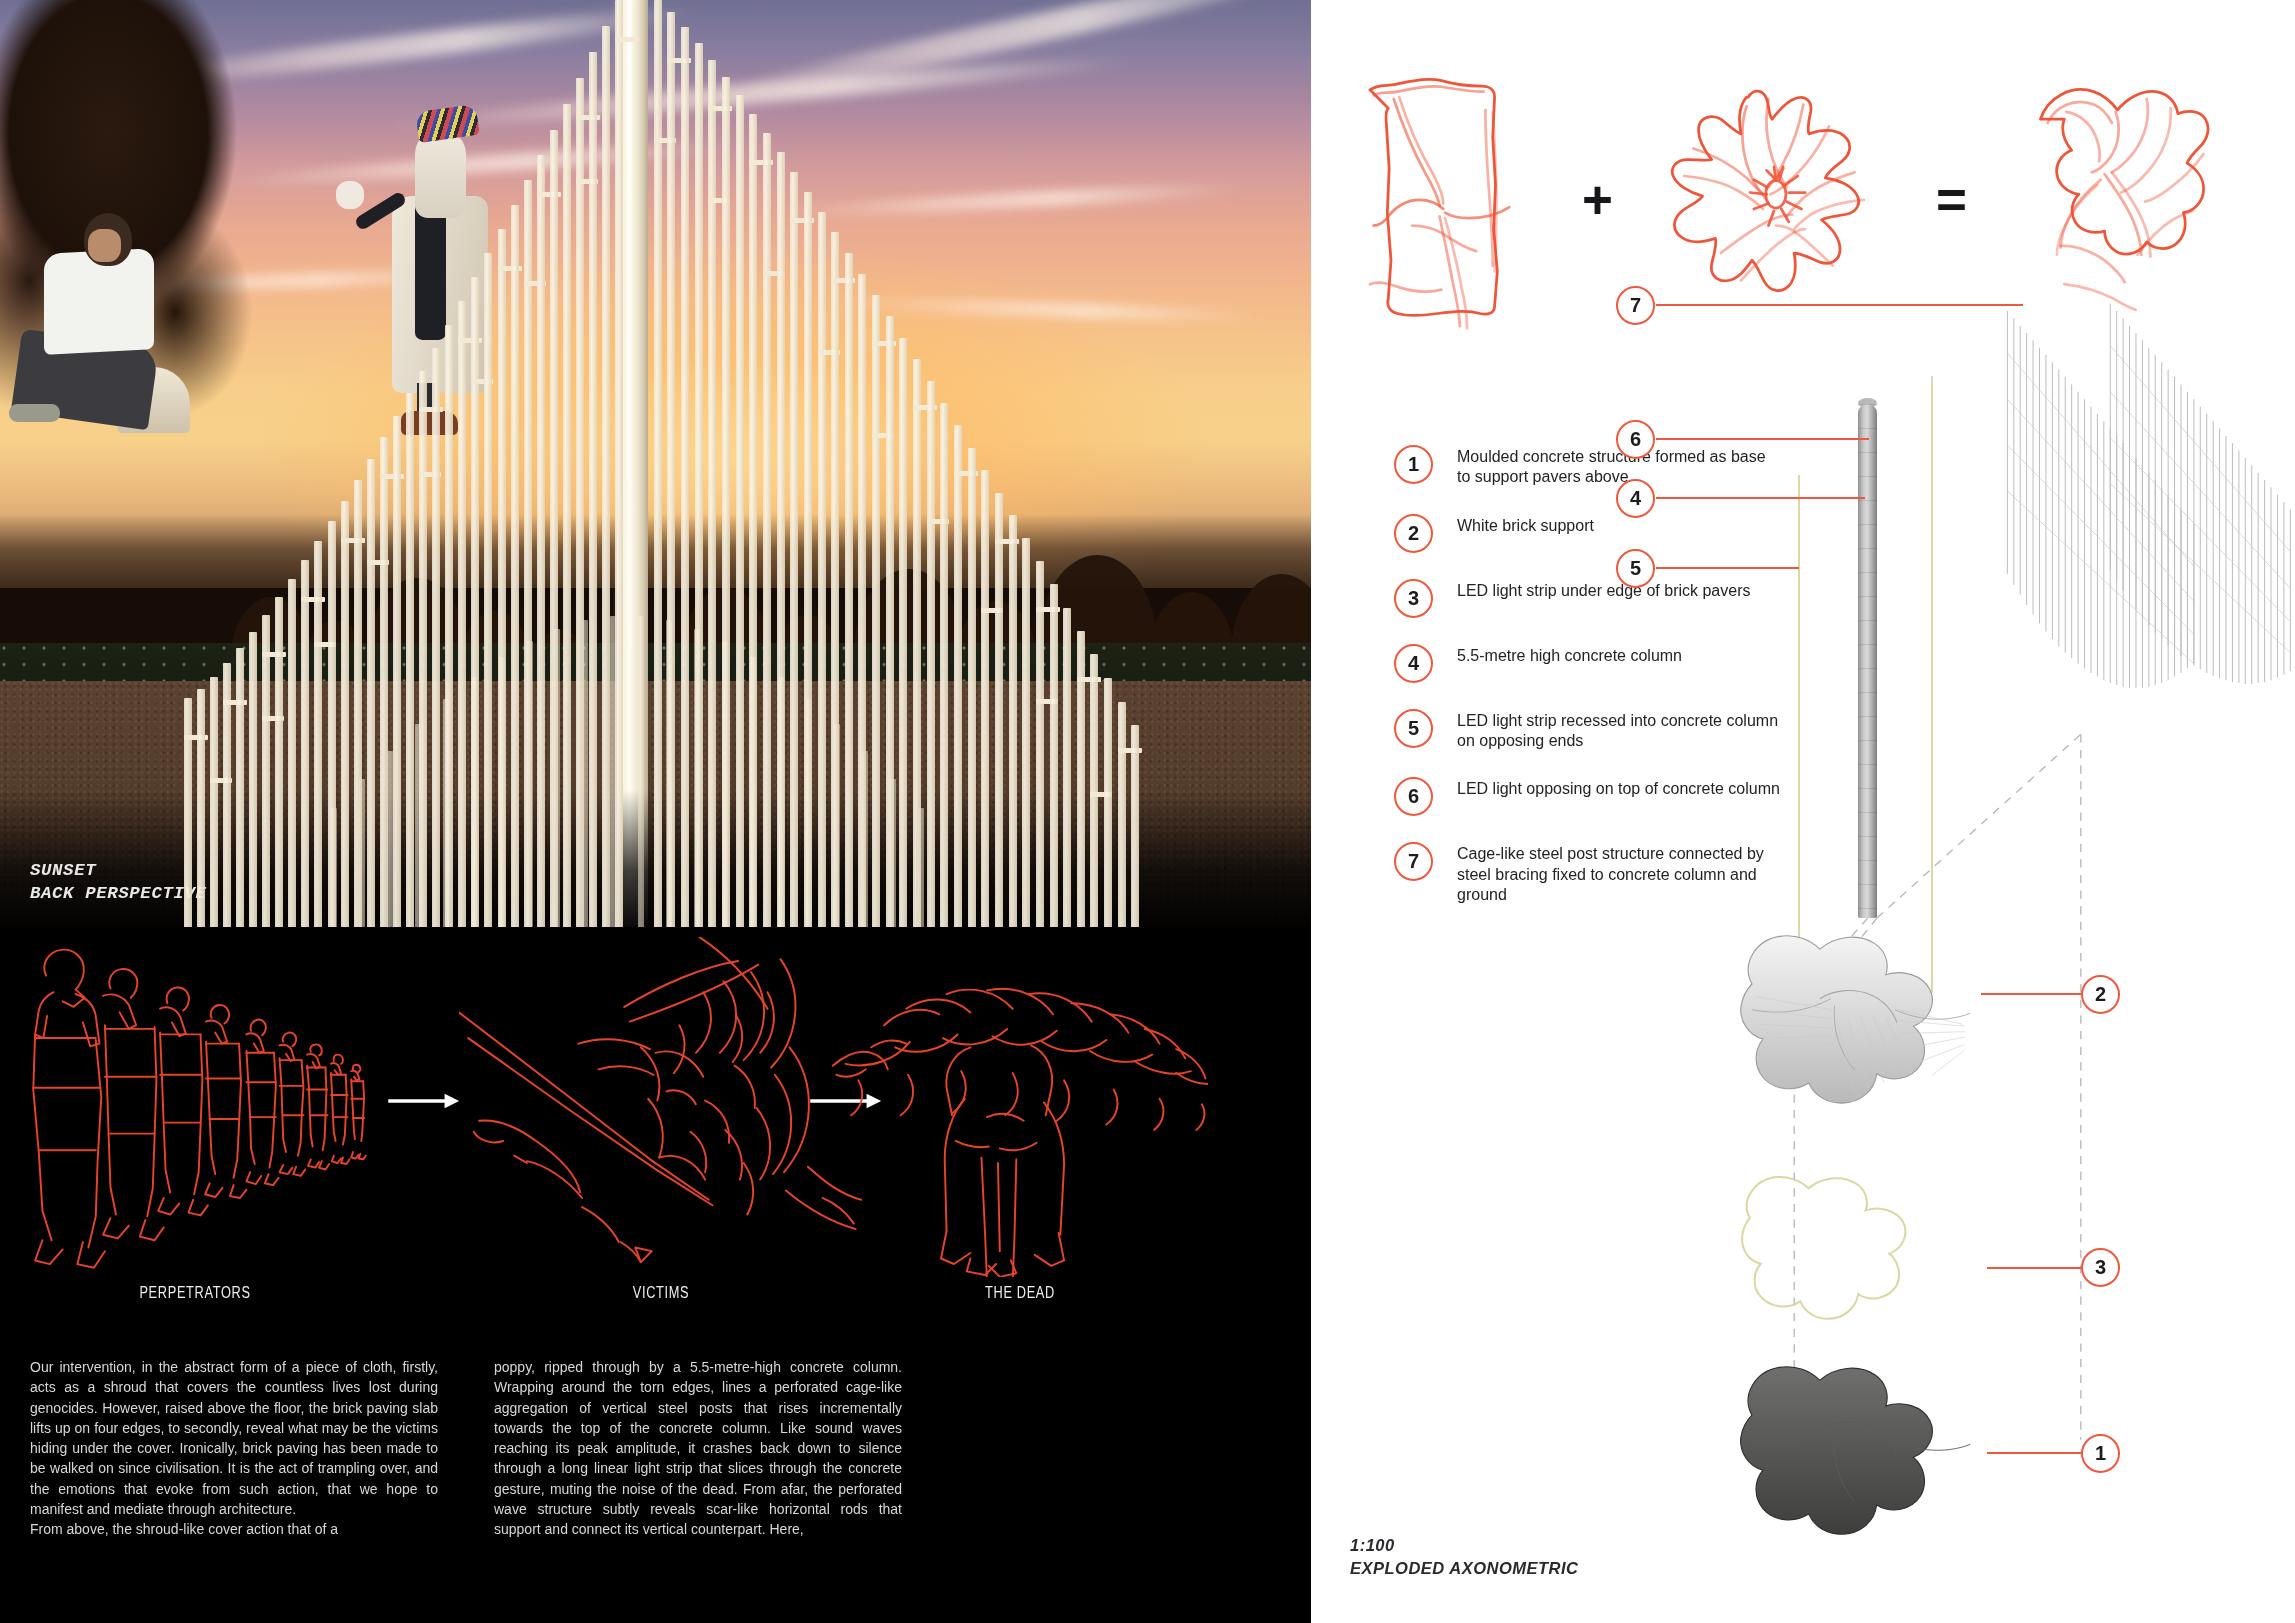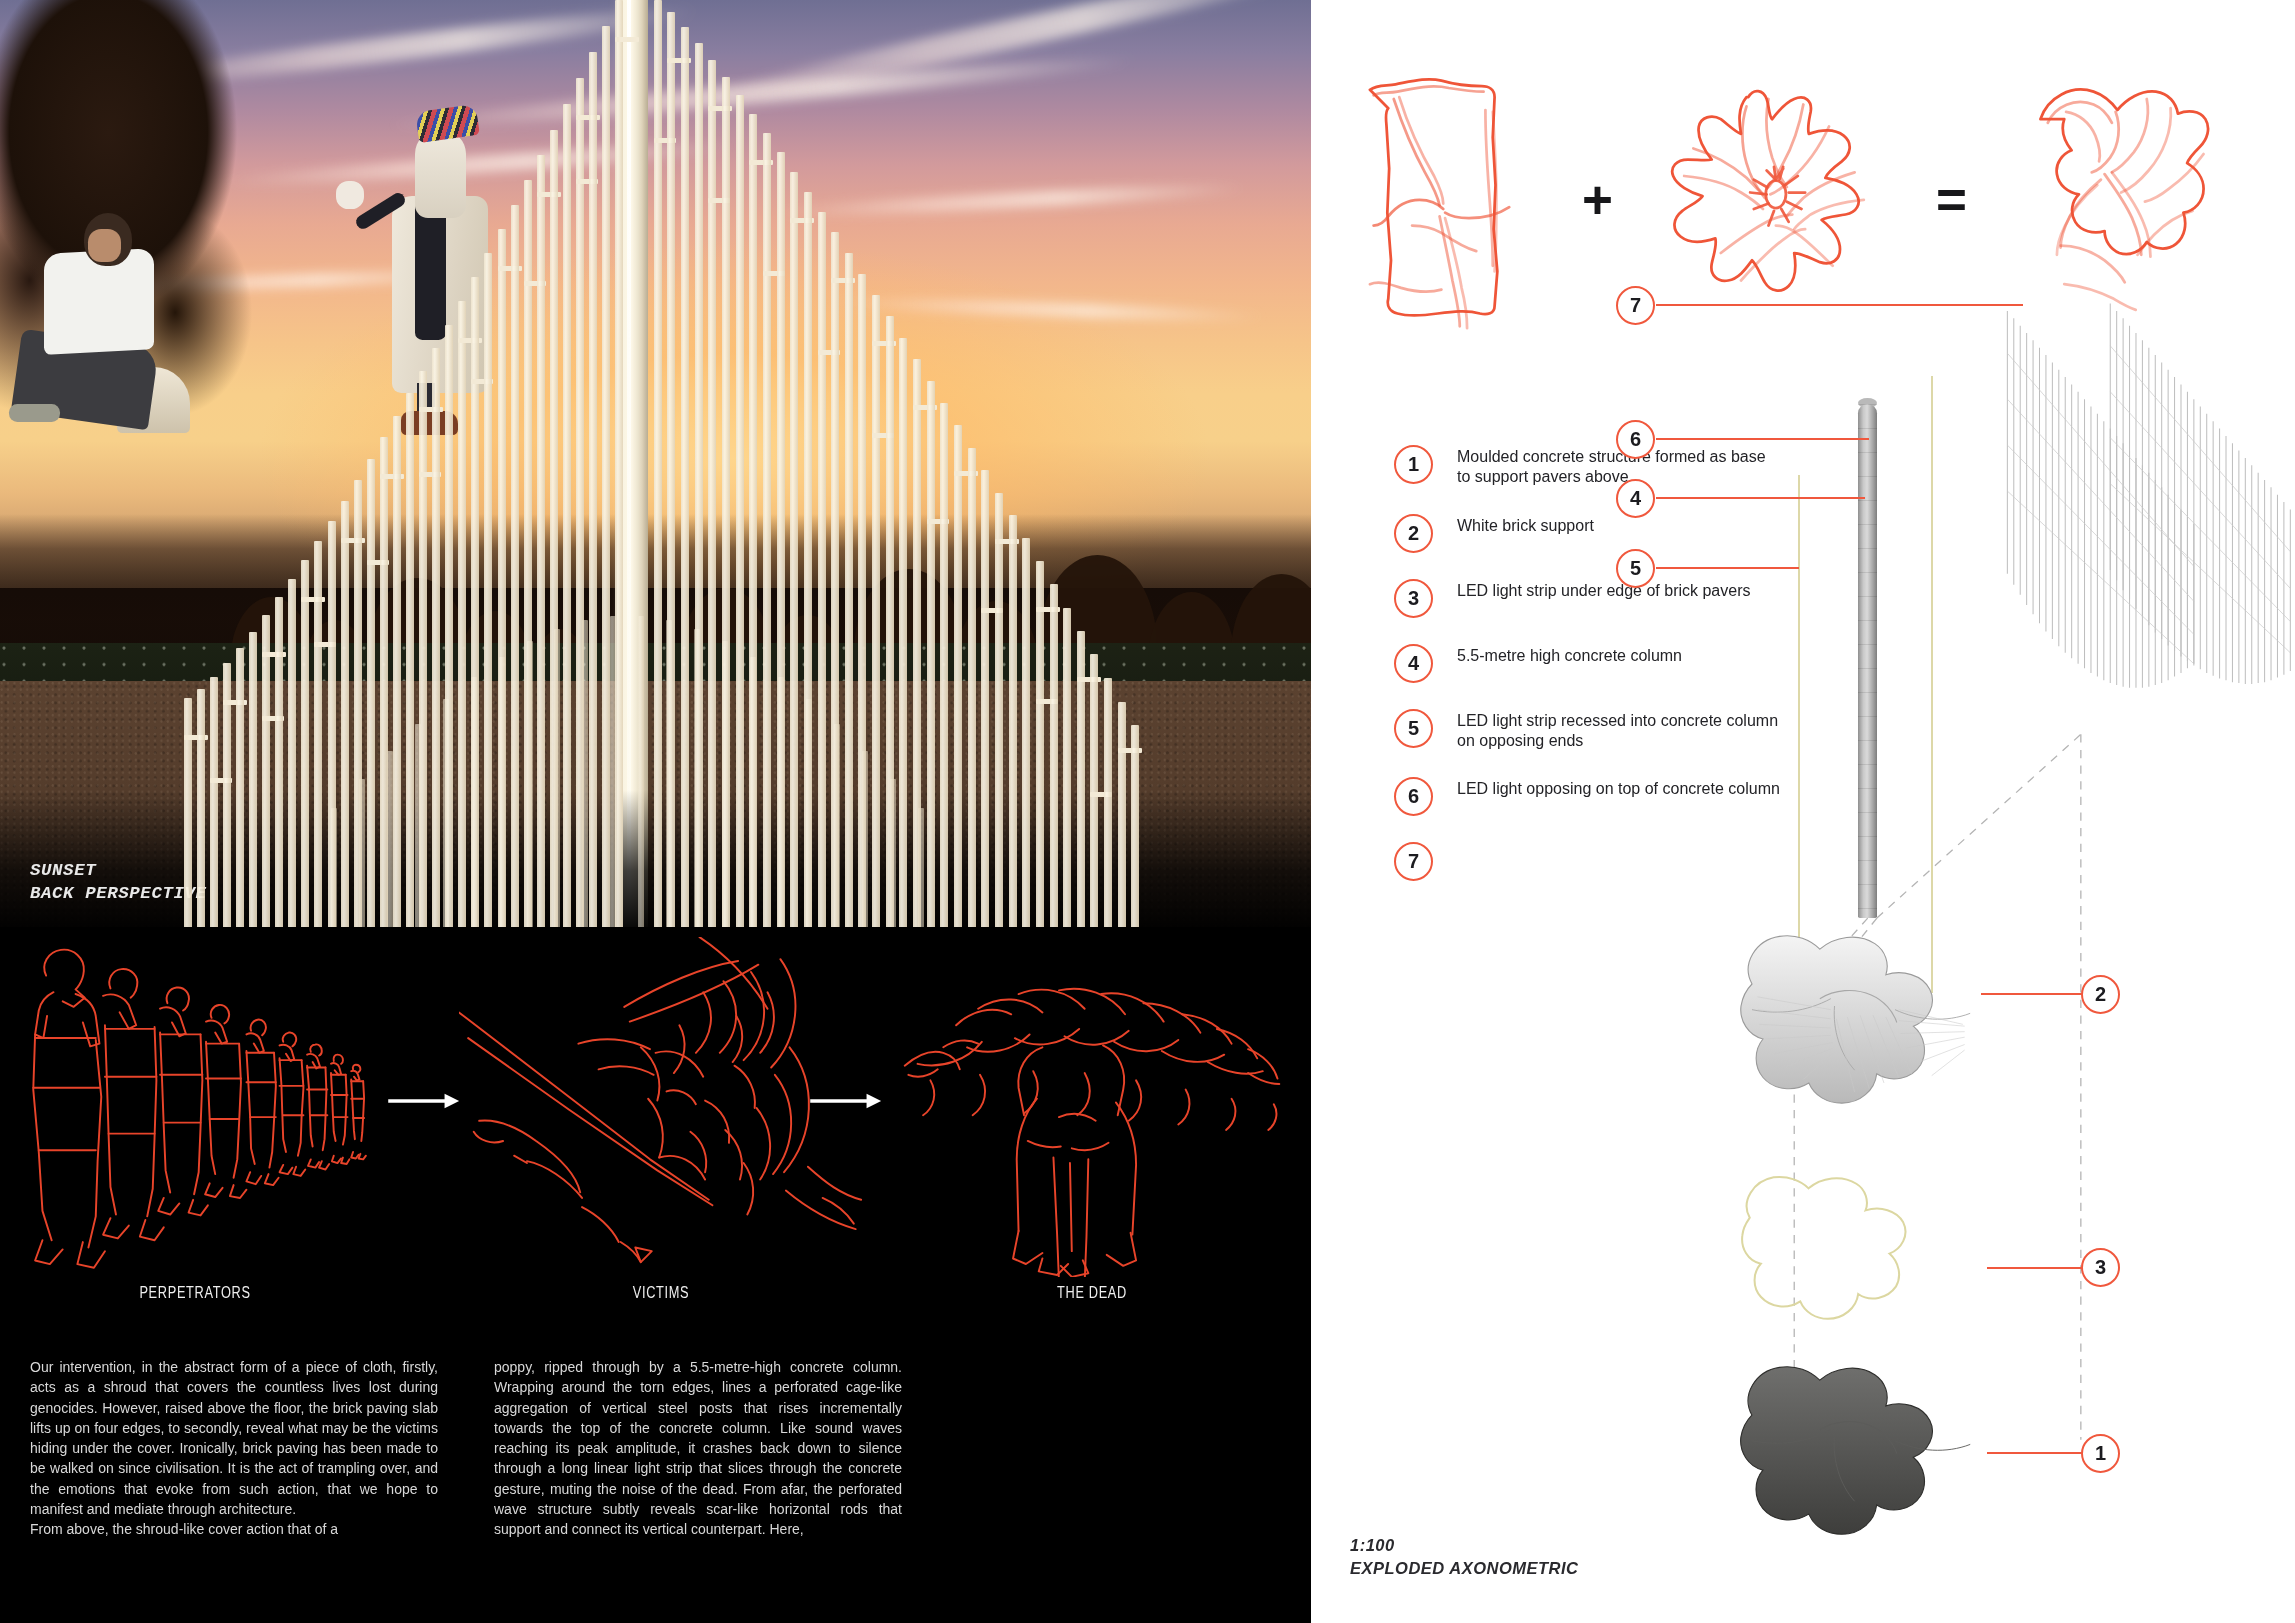--- a/index.html
+++ b/index.html
@@ -551,21 +551,21 @@
         <div class="seq-label">VICTIMS</div>
       </div>
 
       <div class="arrow" style="left:808px;">
         <svg viewBox="0 0 86 22">
             <path d="M2 11h70" stroke="#fff" stroke-width="4"></path>
             <path d="M64 3l16 8-16 8" fill="#fff"></path>
           </svg>
       </div>
 
-      <div class="seq-cell" style="left:890px; width:404px;">
+      <div class="seq-cell" style="left:818px; width:404px;">
         <svg class="seq-svg" viewBox="0 0 440 370" fill="none" stroke="#e8442a" stroke-width="2.1" stroke-linecap="round" stroke-linejoin="round">
           <g>
             <path d="M16 140c14-12 28-18 42-14 10 3 16 10 18 18"></path>
             <path d="M20 150c10 4 22 2 32-6"></path>
             <path d="M58 120c12-8 26-10 38-4"></path>
             <path d="M72 96c16-16 40-22 60-12"></path>
             <path d="M96 78c22-14 50-14 70 4"></path>
             <path d="M140 62c26-10 54-4 72 16"></path>
             <path d="M184 58c28-6 56 4 72 26"></path>
             <path d="M230 62c28-4 54 8 68 30"></path>
@@ -706,20 +706,21 @@
       <div class="legend-row">
         <div class="legend-num">5</div>
         <div class="legend-txt">LED light strip recessed into concrete column on opposing ends</div>
       </div>
       <div class="legend-row">
         <div class="legend-num">6</div>
         <div class="legend-txt">LED light opposing on top of concrete column</div>
       </div>
       <div class="legend-row">
         <div class="legend-num">7</div>
+        <div class="legend-txt">Cage-like steel post structure connected by steel bracing fixed to concrete column and ground</div>
       </div>
     </div>
 
     <div id="axo">
 
       <svg id="cage" viewBox="0 0 320 470">
         <g stroke="#bdbdbd" stroke-width="1.1" fill="none">
           <line x1="8" y1="14" x2="8" y2="300"></line>
           <line x1="15" y1="22" x2="15" y2="312"></line>
           <line x1="22" y1="30" x2="22" y2="323"></line>

